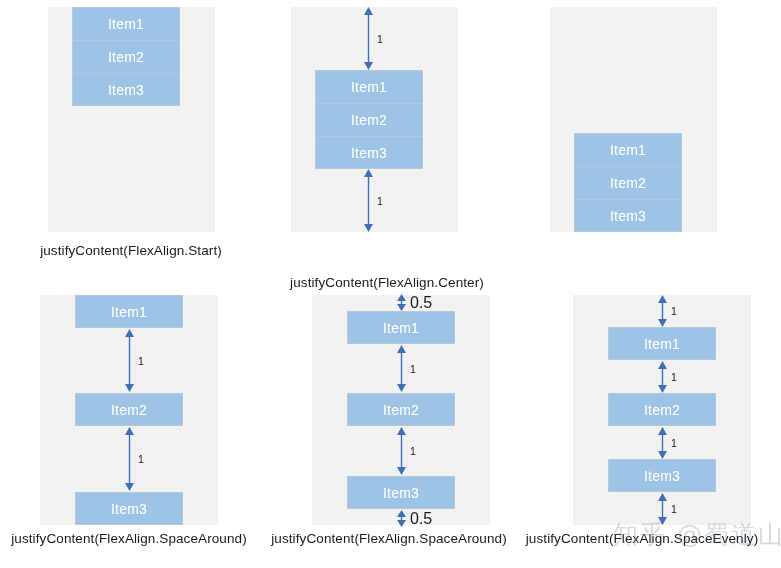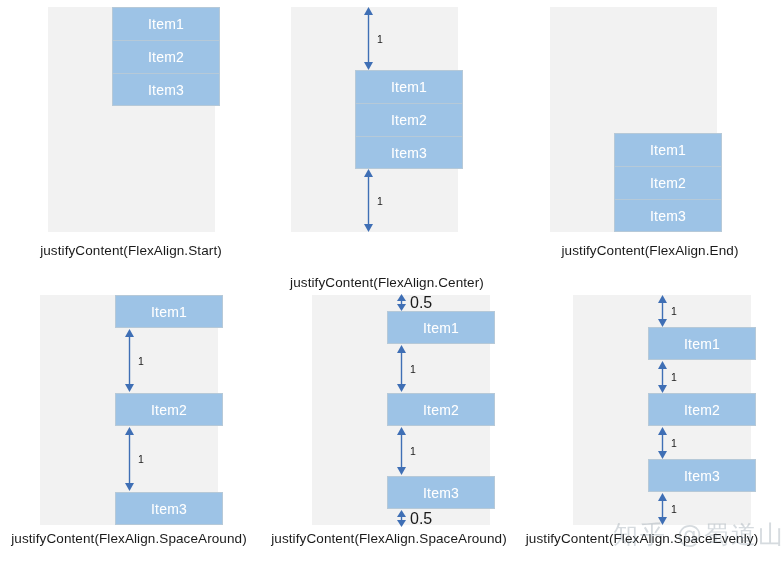--- a/index.html
+++ b/index.html
@@ -47,21 +47,20 @@
     background: #9dc3e6;
     border: 1px solid #b6c9d8;
     box-sizing: border-box;
     color: #ffffff;
     font-size: 14px;
     display: flex;
     align-items: center;
     justify-content: center;
     letter-spacing: 0.2px;
     text-shadow: 0 0 1px rgba(255,255,255,.25);
-    margin-left: 40px;
   }
   .item.stacked {
     border-left: 1px solid #b6c9d8;
     border-right: 1px solid #b6c9d8;
   }
 
   
   .arrow {
     position: absolute;
     width: 13px;
@@ -149,21 +148,20 @@
       <div class="item stacked" style="left:24px; top:126px; width:108px; height:33px; border-top:1px solid #b6c9d8; border-bottom:none;">
         <span>Item1</span>
       </div>
       <div class="item stacked" style="left:24px; top:159px; width:108px; height:33px; border-top:1px solid #b6c9d8; border-bottom:none;">
         <span>Item2</span>
       </div>
       <div class="item stacked" style="left:24px; top:192px; width:108px; height:33px; border-top:1px solid #b6c9d8; border-bottom:1px solid #b6c9d8;">
         <span>Item3</span>
       </div>
     </div>
-    <div class="caption" style="left:130px; top:243px;">justifyContent(FlexAlign.End)</div>
   </div>
 
   <div class="cell" style="left:0; top:284px; width:260px; height:284px;">
     <div class="container" style="left:40px; top:11px; width:178px; height:230px;">
       <div class="item" style="left:35px; top:0px; width:108px; height:33px;">
         <span>Item1</span>
       </div>
       <div class="item" style="left:35px; top:98px; width:108px; height:33px;">
         <span>Item2</span>
       </div>

